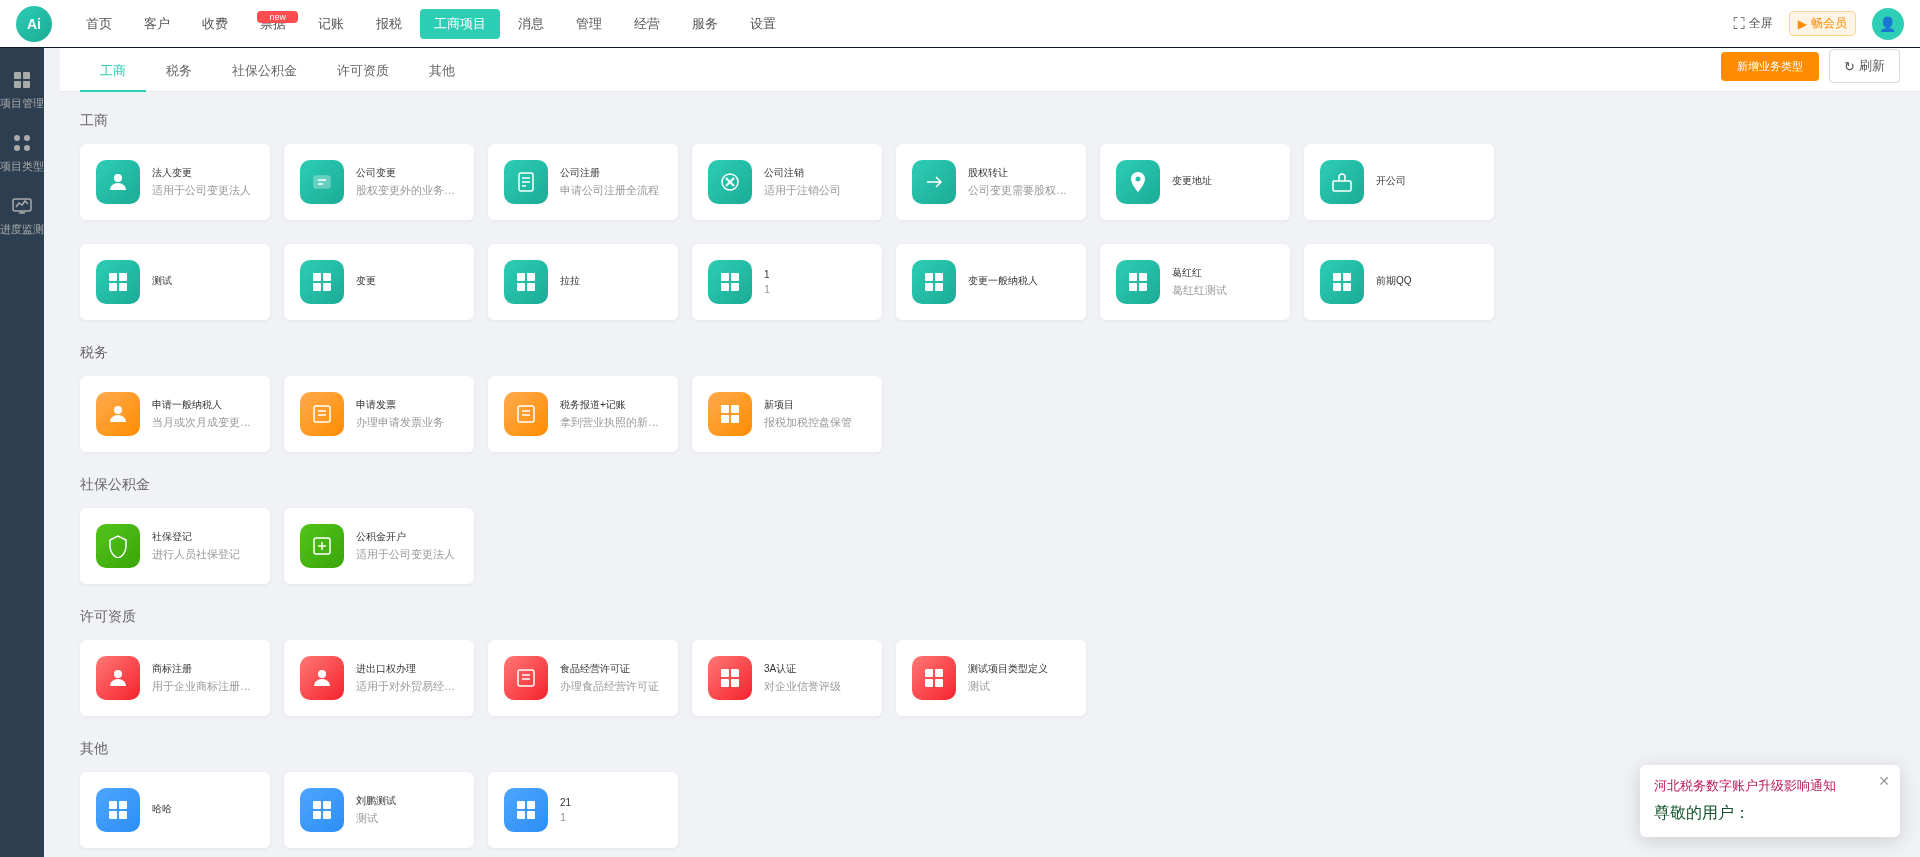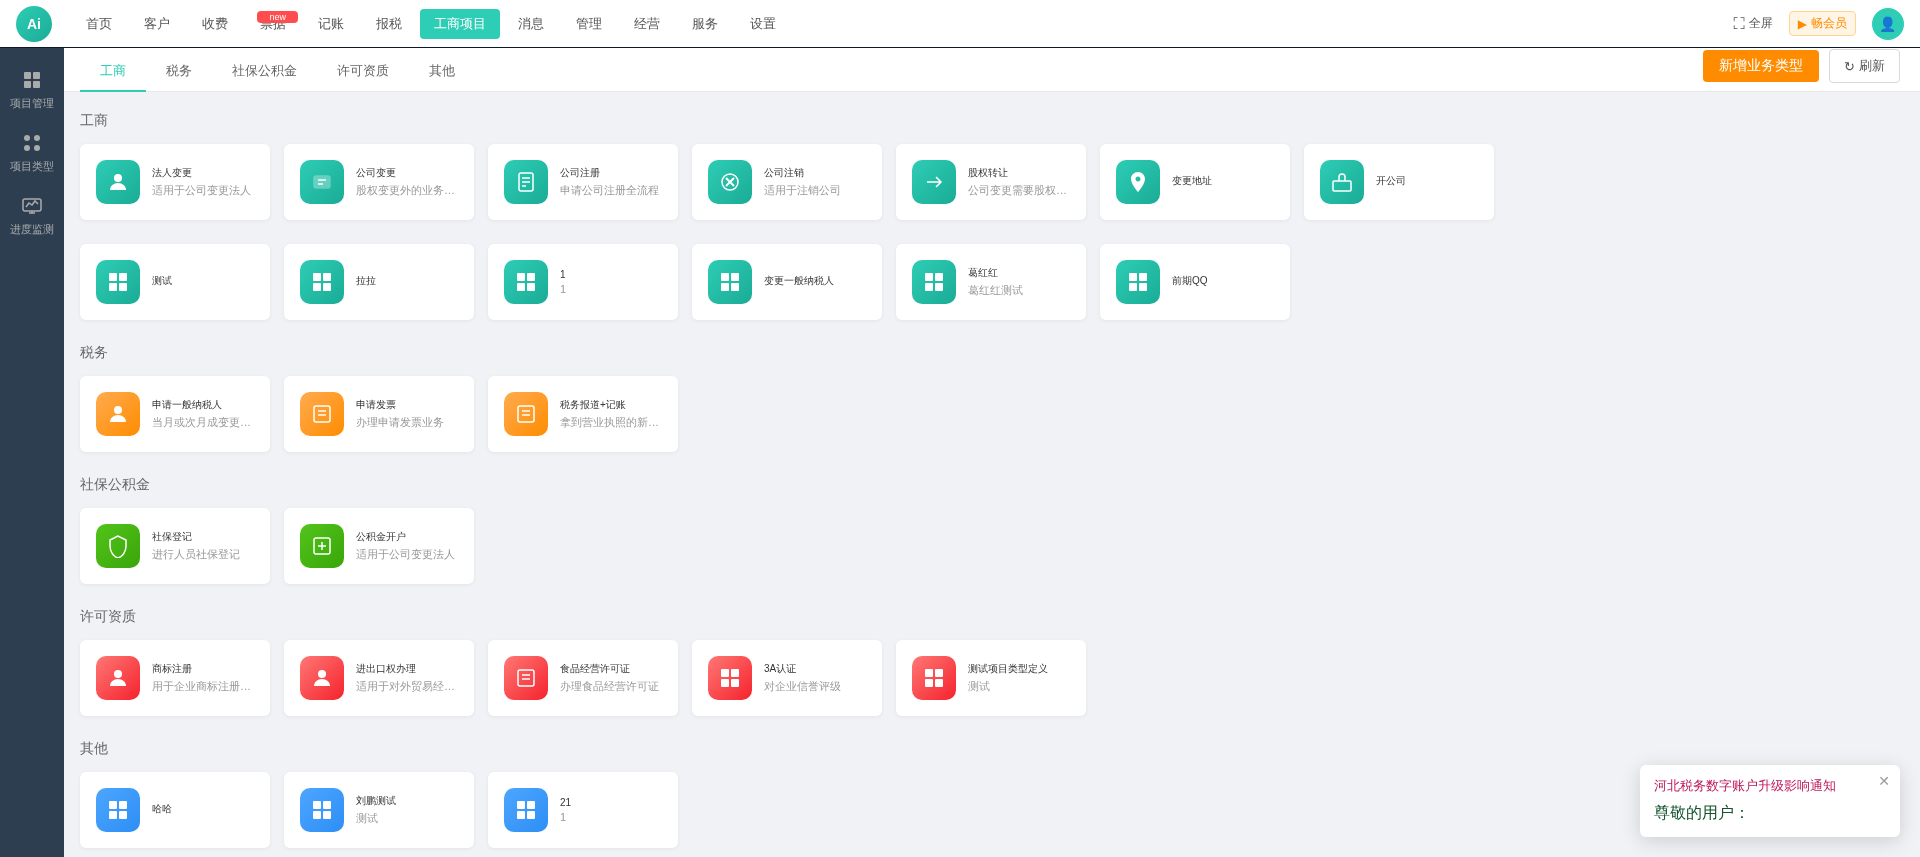--- a/index.html
+++ b/index.html
@@ -86,21 +86,21 @@
       font-size: 14px;
       cursor: pointer;
     }
 
     
     .sidebar {
       position: fixed;
       top: 48px;
       left: 0;
       bottom: 0;
-      width: 64px;
+      width: 44px;
       background: #2c3e50;
       display: flex;
       flex-direction: column;
       align-items: center;
       padding-top: 10px;
       z-index: 99;
     }
     .sidebar-item {
       display: flex;
       flex-direction: column;
@@ -146,21 +146,21 @@
       margin-bottom: -1px;
     }
     .tab-item.active { color: #2ecdb5; border-bottom-color: #2ecdb5; font-weight: 500; }
     .btn-primary {
       background: #ff8c00;
       color: #fff;
       border: none;
       padding: 7px 16px;
       border-radius: 4px;
       cursor: pointer;
-      font-size: 14px;
+      font-size: 11px;
     }
     .btn-default {
       background: #fff;
       color: #555;
       border: 1px solid #d9d9d9;
       padding: 7px 14px;
       border-radius: 4px;
       cursor: pointer;
       font-size: 13px;
       display: flex;
@@ -502,20 +502,34 @@
       <div class="card">
         <div class="card-icon icon-teal">
           <svg width="24" height="24" viewBox="0 0 24 24" fill="white">
               <rect x="3" y="3" width="8" height="8" rx="1"></rect>
               <rect x="13" y="3" width="8" height="8" rx="1"></rect>
               <rect x="3" y="13" width="8" height="8" rx="1"></rect>
               <rect x="13" y="13" width="8" height="8" rx="1"></rect>
             </svg>
         </div>
         <div class="card-info">
+          <div class="card-title">变更</div>
+          <div class="card-desc"></div>
+        </div>
+      </div>
+      <div class="card">
+        <div class="card-icon icon-teal">
+          <svg width="24" height="24" viewBox="0 0 24 24" fill="white">
+              <rect x="3" y="3" width="8" height="8" rx="1"></rect>
+              <rect x="13" y="3" width="8" height="8" rx="1"></rect>
+              <rect x="3" y="13" width="8" height="8" rx="1"></rect>
+              <rect x="13" y="13" width="8" height="8" rx="1"></rect>
+            </svg>
+        </div>
+        <div class="card-info">
           <div class="card-title">拉拉</div>
           <div class="card-desc"></div>
         </div>
       </div>
       <div class="card">
         <div class="card-icon icon-teal">
           <svg width="24" height="24" viewBox="0 0 24 24" fill="white">
               <rect x="3" y="3" width="8" height="8" rx="1"></rect>
               <rect x="13" y="3" width="8" height="8" rx="1"></rect>
               <rect x="3" y="13" width="8" height="8" rx="1"></rect>
@@ -602,20 +616,34 @@
         <div class="card-icon icon-orange">
           <svg width="24" height="24" viewBox="0 0 24 24" fill="white">
               <rect x="4" y="4" width="16" height="16" rx="2" fill="none" stroke="white" stroke-width="1.5"></rect>
               <line x1="8" y1="9" x2="16" y2="9" stroke="white" stroke-width="1.5"></line>
               <line x1="8" y1="13" x2="16" y2="13" stroke="white" stroke-width="1.5"></line>
             </svg>
         </div>
         <div class="card-info">
           <div class="card-title">税务报道+记账</div>
           <div class="card-desc">拿到营业执照的新公司</div>
+        </div>
+      </div>
+      <div class="card">
+        <div class="card-icon icon-orange">
+          <svg width="24" height="24" viewBox="0 0 24 24" fill="white">
+              <rect x="3" y="3" width="8" height="8" rx="1"></rect>
+              <rect x="13" y="3" width="8" height="8" rx="1"></rect>
+              <rect x="3" y="13" width="8" height="8" rx="1"></rect>
+              <rect x="13" y="13" width="8" height="8" rx="1"></rect>
+            </svg>
+        </div>
+        <div class="card-info">
+          <div class="card-title">新项目</div>
+          <div class="card-desc">报税加税控盘保管</div>
         </div>
       </div>
     </div>
 
     <div class="section-title">社保公积金</div>
     <div class="cards-row">
       <div class="card">
         <div class="card-icon icon-green">
           <svg width="24" height="24" viewBox="0 0 24 24" fill="white">
               <path d="M12 2L4 6v6c0 5.5 3.4 10.7 8 12 4.6-1.3 8-6.5 8-12V6L12 2z" fill="none" stroke="white" stroke-width="1.5"></path>

